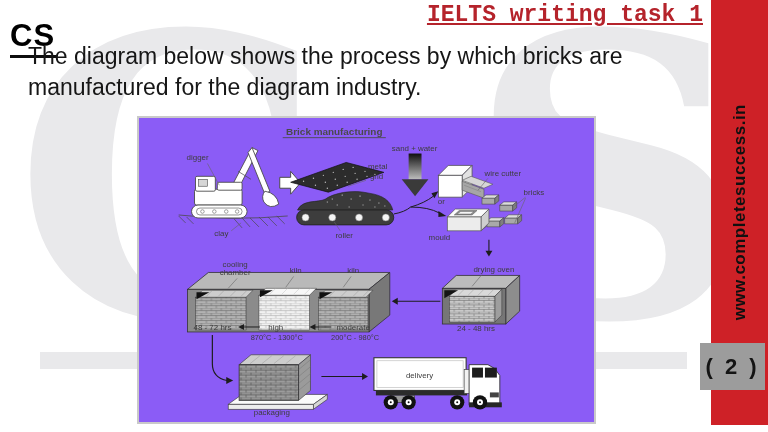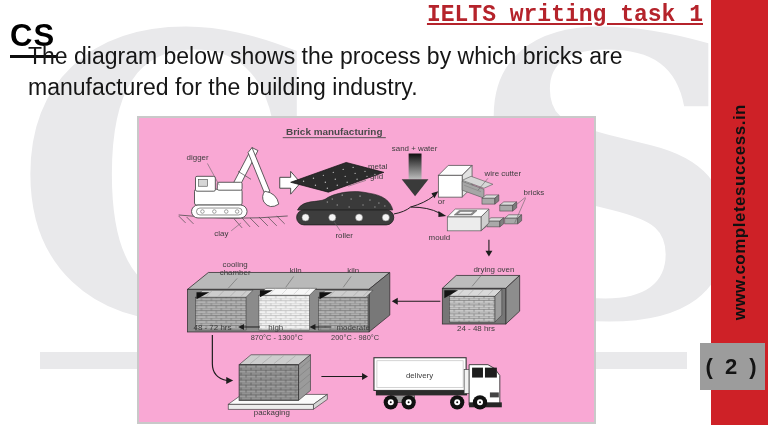--- a/index.html
+++ b/index.html
@@ -23,21 +23,21 @@
   .cs-logo{position:absolute;z-index:3;left:10px;top:17px;font-family:Liberation Sans, sans-serif;
     font-weight:bold;font-size:31px;letter-spacing:1px;color:#000000;
     border-bottom:3px solid #0d0d0d;padding:0 2px 0 0;line-height:38px;}
   .ielts-heading{position:absolute;z-index:3;top:2px;right:65px;font-family:Liberation Mono, monospace;
     font-weight:bold;font-size:23px;color:var(--heading-red);text-decoration:underline;margin-left:24px;}
   .slide-title{position:absolute;z-index:3;left:28px;top:41px;width:656px;
     font-size:23px;line-height:31px;color:#161616;}
 
   
   .diagram-box{position:absolute;z-index:2;left:137px;top:116px;width:459px;height:308px;
-    background:#f9a8d4;border:2px solid #c9c9c9;}
+    background:#8b5cf6;border:2px solid #c9c9c9;}
   .diagram-box svg{display:block;width:100%;height:100%;}
   .dlabel{font-family:"Liberation Sans",sans-serif;font-size:8px;fill:#3d3d3d;}
   .dlabel-sm{font-family:"Liberation Sans",sans-serif;font-size:7.5px;fill:#3d3d3d;}
   .dtitle{font-family:"Liberation Sans",sans-serif;font-size:10px;font-weight:bold;fill:#4a4a4a;}
 
   
   .red-bar{position:absolute;z-index:4;left:711px;top:0;width:57px;height:425px;
     background:var(--sidebar-red);display:flex;align-items:center;justify-content:center;}
   .red-bar .site{writing-mode:vertical-rl;transform:rotate(180deg);
     font-weight:bold;font-size:17px;letter-spacing:.5px;color:#101010;}
@@ -51,21 +51,21 @@
 <div class="slide">
 
   <span class="wm-letter wm-c">C</span>
   <span class="wm-letter wm-s">S</span>
   <div class="wm-bar"></div>
 
   <div class="cs-logo">CS</div>
   <div class="ielts-heading">IELTS  writing task 1</div>
   <div class="slide-title">
     <div>The diagram below shows the process by which bricks are</div>
-    <div>manufactured for the building industry.</div>
+    <div>manufactured for the diagram industry.</div>
   </div>
 
   <div class="diagram-box">
     <svg viewBox="0 0 459 303" xmlns="http://www.w3.org/2000/svg">
       <defs>
         <linearGradient id="gArrow" x1="0" y1="0" x2="0" y2="1">
           <stop offset="0" stop-color="#101010"></stop>
             <stop offset="1" stop-color="#bdbdbd"></stop>
         </linearGradient>
         <pattern id="pbMid" width="10" height="5" patternUnits="userSpaceOnUse">

